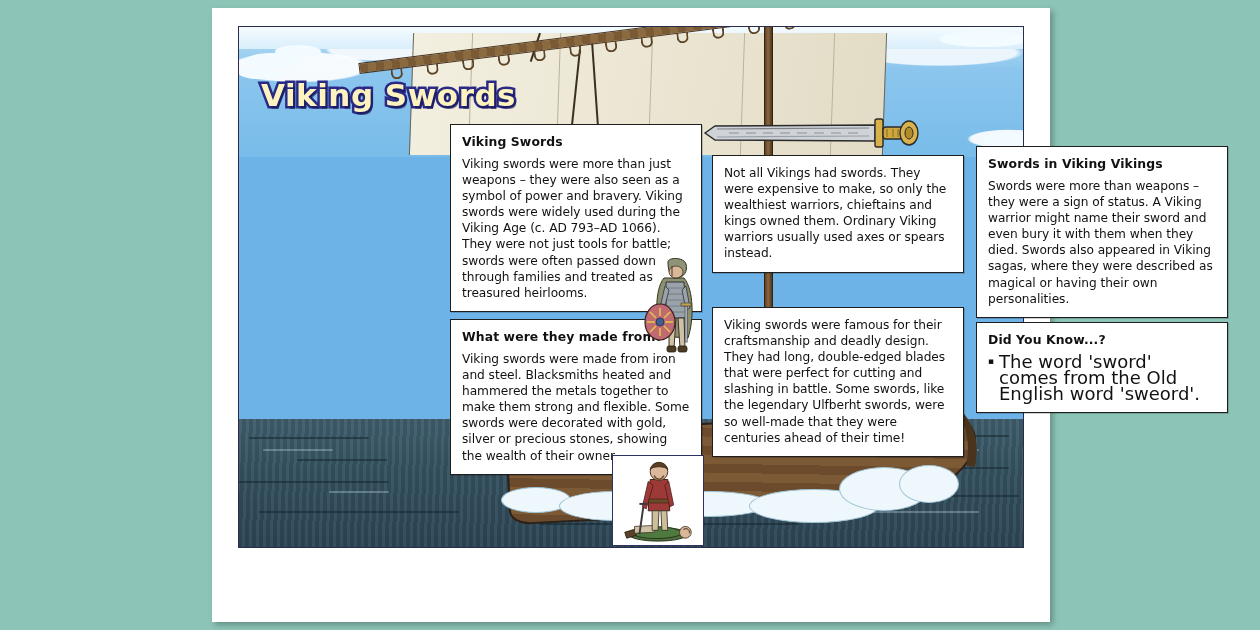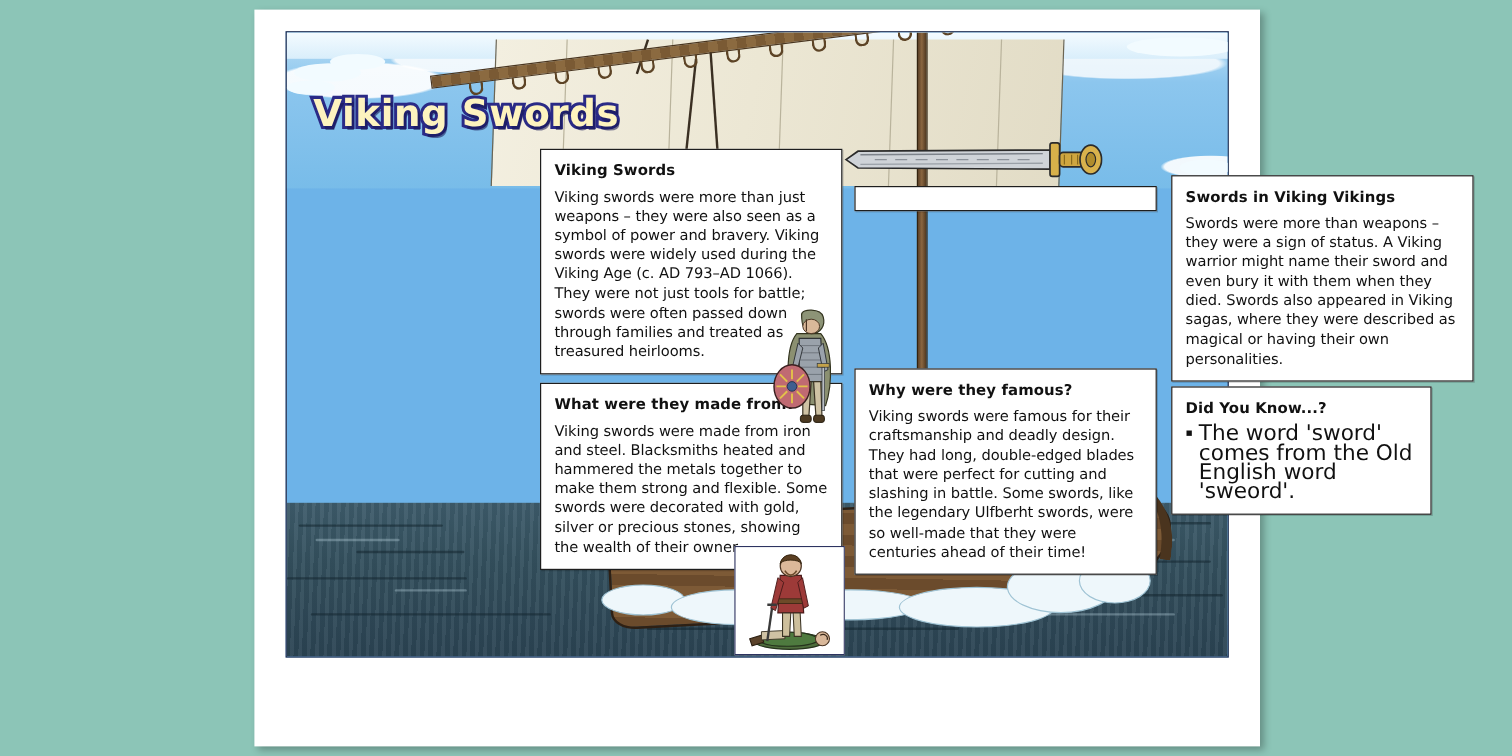--- a/index.html
+++ b/index.html
@@ -178,21 +178,21 @@
     content: "\25AA";
     position: absolute; left: 0; top: -1px;
     font-size: 9px;
   }
 
   #box-1 { left: 238px; top: 116px; width: 252px; }
   #box-2 { left: 238px; top: 311px; width: 252px; }
   #box-3 { left: 500px; top: 147px; width: 252px; }
   #box-4 { left: 500px; top: 299px; width: 252px; }
   #box-5 { left: 764px; top: 138px; width: 252px; }
-  #box-6 { left: 764px; top: 314px; width: 217px; }
+  #box-6 { left: 764px; top: 314px; width: 252px; }
 
   
   .inset {
     position:absolute;
     background:#ffffff;
     border:1.4px solid #2d3360;
   }
   #inset-battle { left: 400px; top: 447px; width: 92px; height: 91px; }
 
   
@@ -325,24 +325,24 @@
     <h3>Viking Swords</h3>
     <p>Viking swords were more than just weapons – they were also seen as a symbol of power and bravery. Viking swords were widely used during the Viking Age (c. AD 793–AD 1066). They were not just tools for battle; swords were often passed down through families and treated as treasured heirlooms.</p>
   </div>
 
   <div class="box" id="box-2">
     <h3>What were they made from?</h3>
     <p>Viking swords were made from iron and steel. Blacksmiths heated and hammered the metals together to make them strong and flexible. Some swords were decorated with gold, silver or precious stones, showing the wealth of their owner.</p>
   </div>
 
   <div class="box" id="box-3">
+    <p>Not all Vikings had swords. They were expensive to make, so only the wealthiest warriors, chieftains and kings owned them. Ordinary Viking warriors usually used axes or spears instead.</p>
   </div>
 
   <div class="box" id="box-4">
-    <h3>Why were they famous?</h3>
     <p>Viking swords were famous for their craftsmanship and deadly design. They had long, double-edged blades that were perfect for cutting and slashing in battle. Some swords, like the legendary Ulfberht swords, were so well-made that they were centuries ahead of their time!</p>
   </div>
 
   <div class="box" id="box-5">
     <h3>Swords in Viking Vikings</h3>
     <p>Swords were more than weapons – they were a sign of status. A Viking warrior might name their sword and even bury it with them when they died. Swords also appeared in Viking sagas, where they were described as magical or having their own personalities.</p>
   </div>
 
   <div class="box" id="box-6">
     <h3>Did You Know...?</h3>

